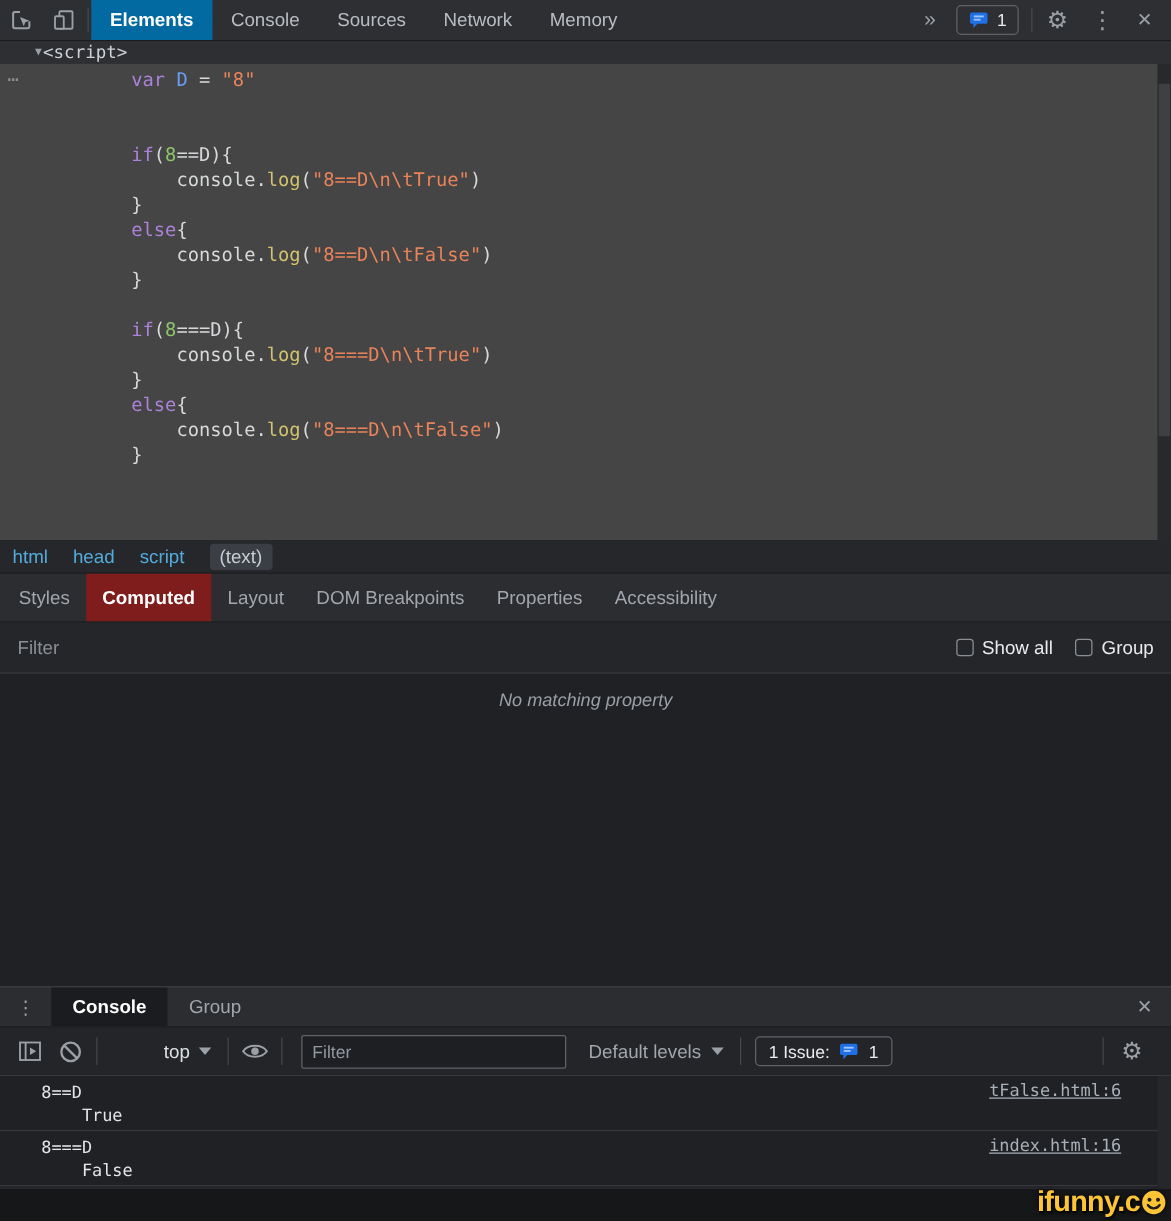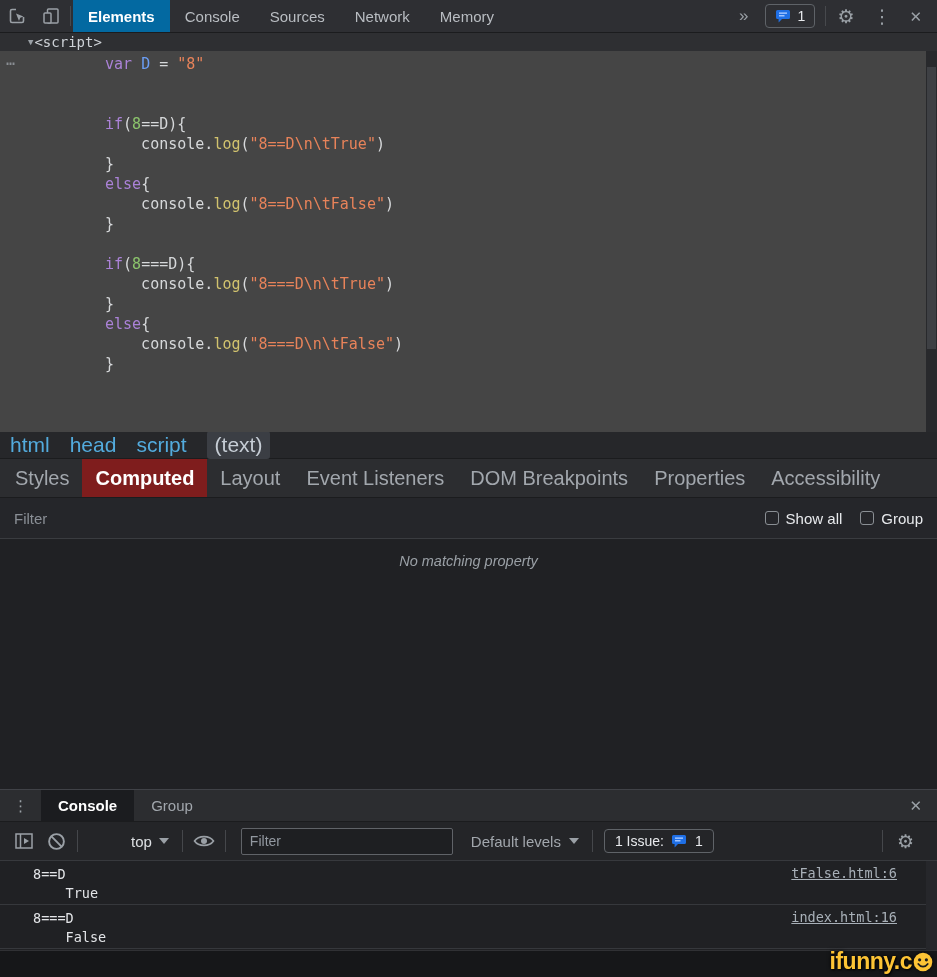--- a/index.html
+++ b/index.html
@@ -59,31 +59,31 @@
     position:absolute; left:6px; top:0px; color:#8a8e93;
     font-size:15px; letter-spacing:1px;
     font-family:"DejaVu Sans Mono", monospace;
   }
   .code-scrollbar { position:absolute; right:0; top:-18px; bottom:0; width:11px; background:#28292c; }
   .code-scroll-thumb { position:absolute; left:1px; right:1px; top:34px; height:282px; background:#3e4044; }
   
   .breadcrumb-bar {
     height:27px; flex:none; background:#26272a;
     display:flex; align-items:center; gap:20px; padding-left:10px;
-    font-size:21px; border-bottom:1px solid #1b1c1e;
+    font-size:15px; border-bottom:1px solid #1b1c1e;
   }
   .crumb { color:#53abdd; cursor:pointer; }
   .crumb.selected { background:#3b3e44; color:#c6cdd5; padding:2px 8px; border-radius:3px; }
   
   .styles-tabs {
     height:39px; flex:none; background:#2c2d30;
     display:flex; align-items:stretch; padding-left:2px;
     border-bottom:1px solid #1b1c1e;
   }
-  .styles-tab { display:flex; align-items:center; padding:0 13px; font-size:20px; color:#a2a7ad; cursor:pointer; white-space:nowrap; }
+  .styles-tab { display:flex; align-items:center; padding:0 13px; font-size:15px; color:#a2a7ad; cursor:pointer; white-space:nowrap; }
   .styles-tab.selected { background:#7f1d1d; color:#fff; font-weight:600; }
   
   .filter-row {
     height:41px; flex:none; background:#25262a;
     display:flex; align-items:center; padding:0 14px;
     border-bottom:1px solid #3a3c40;
   }
   .filter-input-plain {
     background:transparent; border:none; outline:none; color:#dde0e3;
     font-size:15px; font-family:"Liberation Sans", sans-serif; width:300px;
@@ -245,21 +245,20 @@
     <span class="crumb">html</span>
     <span class="crumb">head</span>
     <span class="crumb">script</span>
     <span class="crumb selected">(text)</span>
   </div>
 
   <div class="styles-tabs">
     <div class="styles-tab">Styles</div>
     <div class="styles-tab selected">Computed</div>
     <div class="styles-tab">Layout</div>
-    <div class="styles-tab">Event Listeners</div>
     <div class="styles-tab">DOM Breakpoints</div>
     <div class="styles-tab">Properties</div>
     <div class="styles-tab">Accessibility</div>
   </div>
 
   <div class="filter-row">
     <input class="filter-input-plain" placeholder="Filter" style="">
     <div class="cb-group">
       <label class="cb-item">
         <input type="checkbox" style="">

